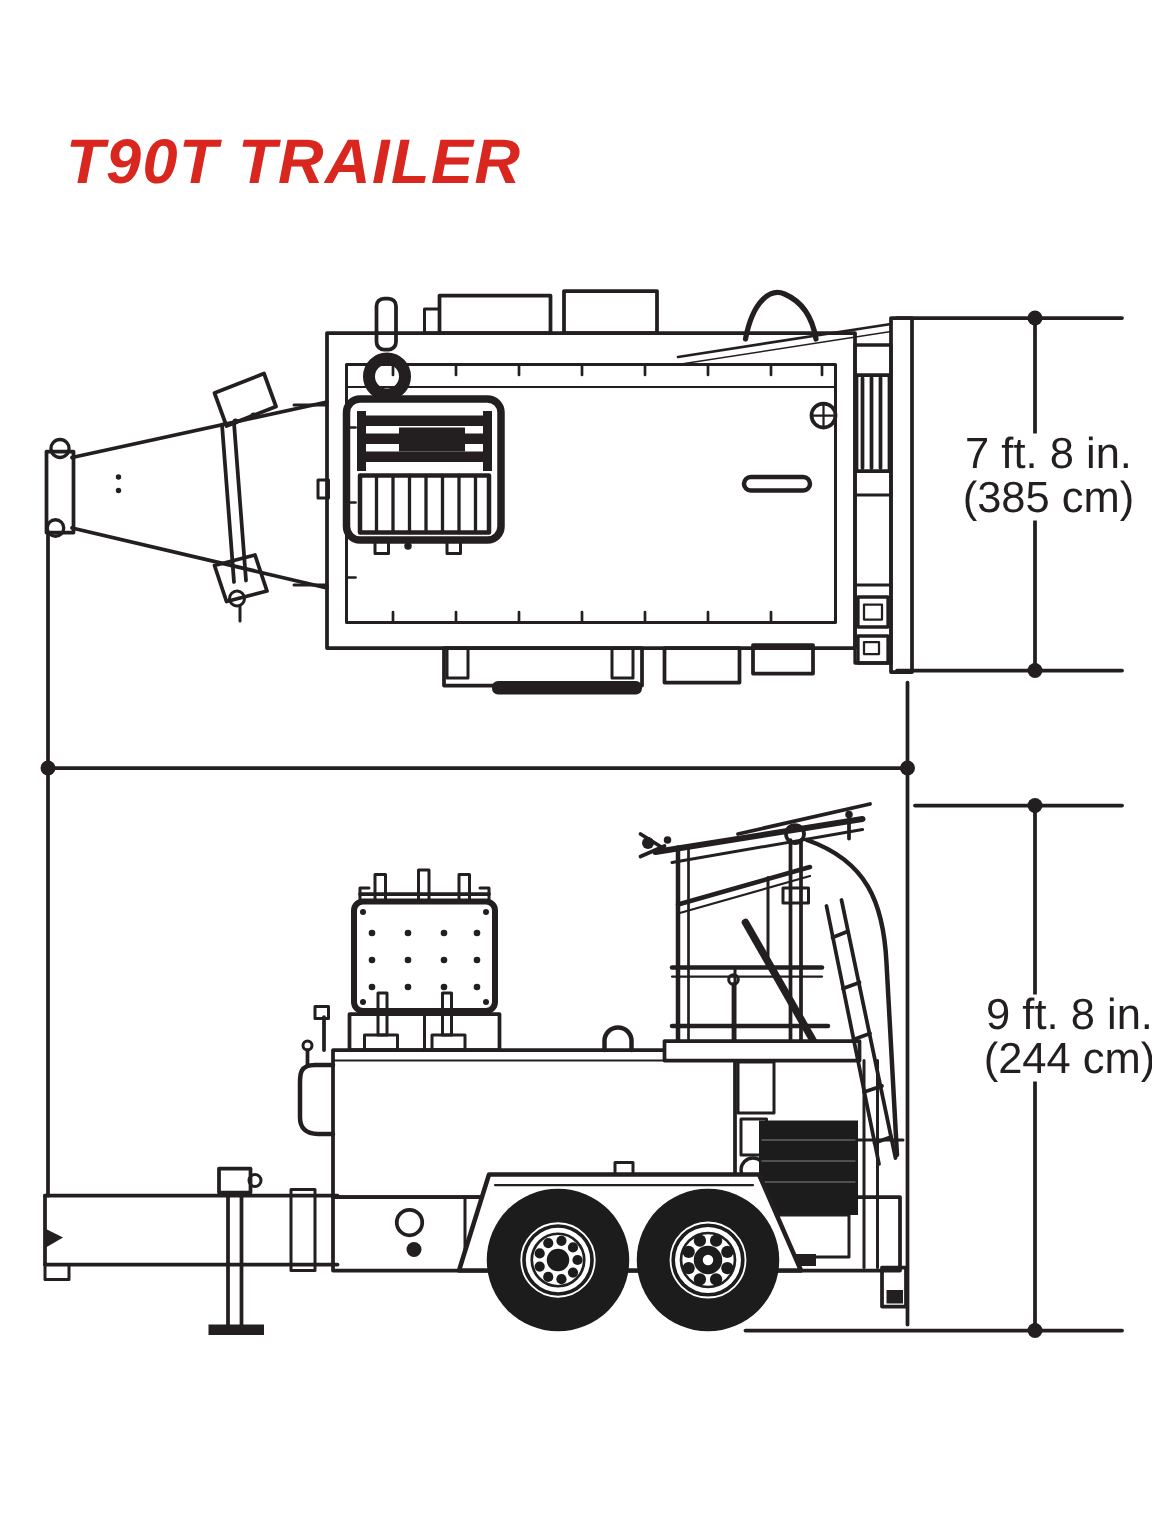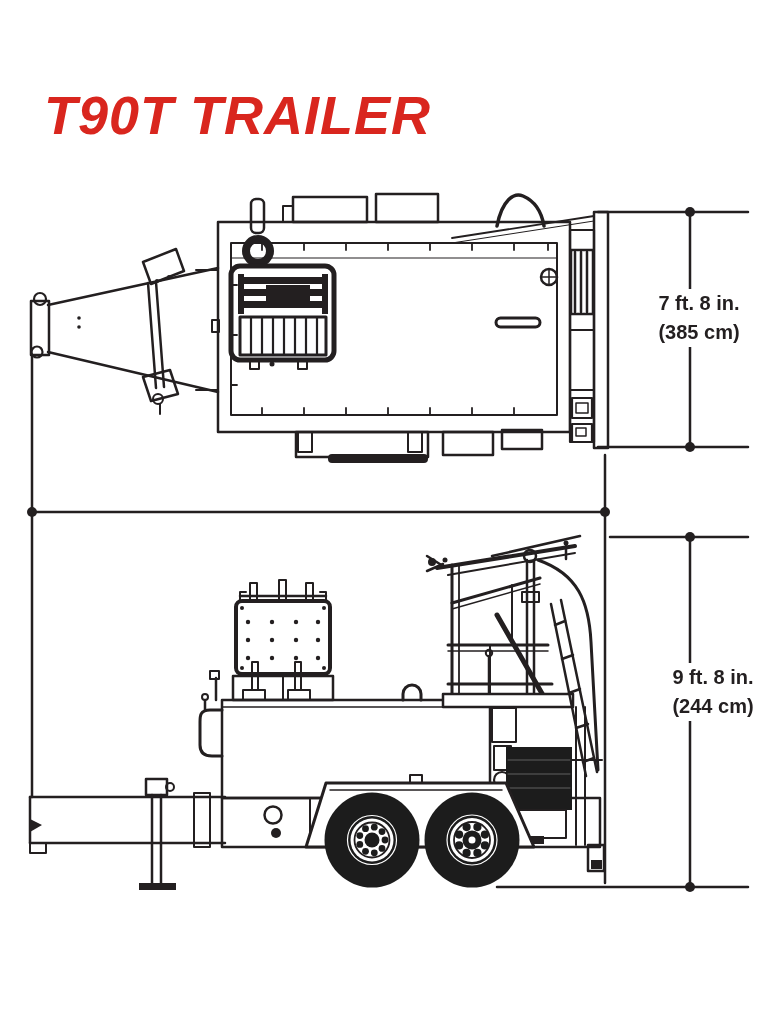--- a/index.html
+++ b/index.html
@@ -1,22 +1,22 @@
 <!DOCTYPE html>
 <html><head>
 <meta charset="utf-8">
 <style>
   html,body{margin:0;padding:0;background:#fff;}
   .page{width:768px;height:1024px;position:relative;background:#ffffff;overflow:hidden;
         font-family:"Liberation Sans",sans-serif;}
-  .page-title{position:absolute;left:44px;top:84px;font-size:54px;font-weight:bold;
+  .page-title{position:absolute;left:44px;top:84px;font-size:42px;font-weight:bold;
         font-style:italic;color:#d9261e;letter-spacing:1px;white-space:nowrap;}
   svg{position:absolute;left:0;top:0;}
   .dim-label{position:absolute;transform:translate(-50%,-50%);text-align:center;
-        font-weight:bold;font-size:20px;line-height:29px;color:#231f20;
+        font-weight:normal;font-size:29px;line-height:29px;color:#231f20;
         background:#ffffff;padding:0 5px;white-space:nowrap;}
 </style>
 </head>
 <body>
 
 <div class="page">
 
   <div class="page-title">T90T TRAILER</div>
 
   <svg width="768" height="1024" viewBox="0 0 768 1024" stroke="#231f20" fill="none" stroke-linejoin="round" stroke-linecap="round">

